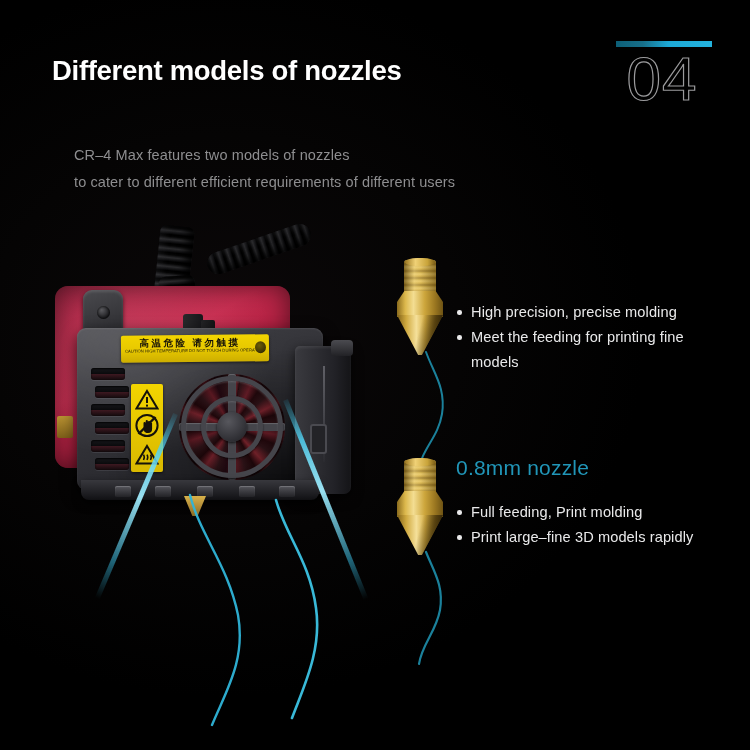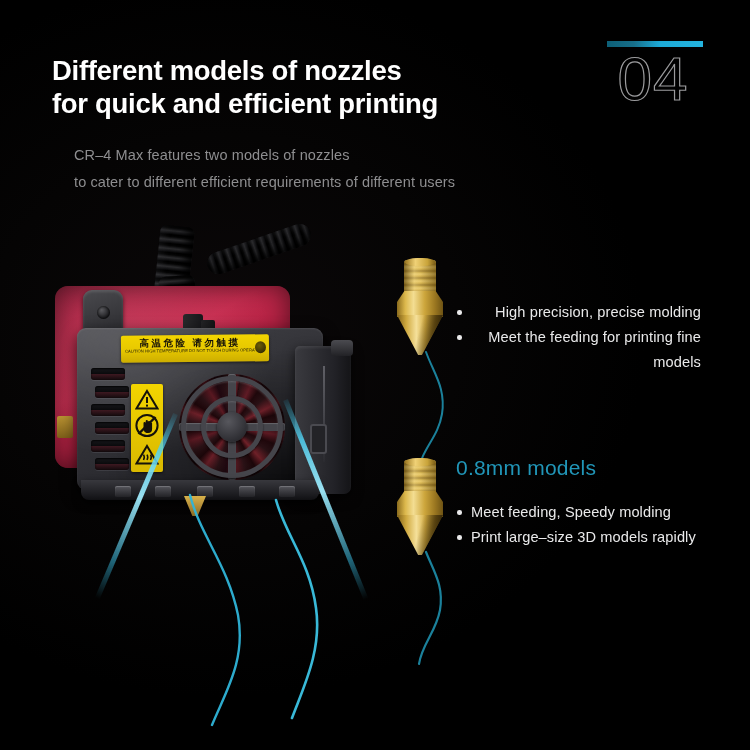--- a/index.html
+++ b/index.html
@@ -38,21 +38,21 @@
     top: 142px;
     width: 520px;
     color: #8e8e90;
     font-size: 14.5px;
     line-height: 27px;
     letter-spacing: 0.1px;
   }
   .subline span { display: block; }
 
   
-  .badge { position: absolute; right: 42px; top: 38px; width: 110px; height: 78px; }
+  .badge { position: absolute; right: 33px; top: 38px; width: 110px; height: 78px; }
   .badge-bar {
     position: absolute; left: 9px; top: 3px; width: 96px; height: 6px;
     background: linear-gradient(to right, #0d5f77 0%, #176f8a 28%, #1ca9d6 55%, #24b3de 100%);
   }
   .badge-num {
     position: absolute; left: 0; top: 8px; width: 110px;
     text-align: center;
     font-size: 62px;
     line-height: 66px;
     font-weight: 300;
@@ -374,21 +374,20 @@
     pointer-events: none;
   }
 </style>
 </head>
 <body>
 
 <div id="page">
 
   <div class="headline">
     <span>Different models of nozzles</span>
-    <span class="l2">for quick and efficient printing</span>
   </div>
 
   <div class="subline">
     <span>CR–4 Max features two models of nozzles</span>
     <span>to cater to different efficient requirements of different users</span>
   </div>
 
   <div class="badge">
     <div class="badge-bar"></div>
     <div class="badge-num">04</div>
@@ -476,41 +475,41 @@
   </svg>
 
   <div class="section" style="left:392px; top:252px; width:340px; height:140px;">
     <div class="nozzle-art" style="left:0px; top:6px;">
       <div class="nz-thread"></div>
       <div class="nz-cap"></div>
       <div class="nz-shoulder"></div>
       <div class="nz-cone"></div>
       <div class="nz-shade"></div>
     </div>
-    <div class="bullets" style="left:64px; top:48px;text-align:right;">
+    <div class="bullets" style="left:64px; top:48px;">
       <div class="bullet">High precision,  precise molding</div>
       <div class="bullet wrap">Meet the feeding for printing fine models</div>
     </div>
   </div>
   <svg class="strand" style="left:412px; top:352px; width:80px; height:130px;">
     <path d="M14 0 C 22 22, 34 36, 30 62 C 26 86, 10 96, 6 120" stroke="#1d8ca8" stroke-width="2" opacity=".92"></path>
   </svg>
 
   <div class="section" style="left:392px; top:452px; width:340px; height:140px;">
     <div class="nozzle-art" style="left:0px; top:6px;">
       <div class="nz-thread"></div>
       <div class="nz-cap"></div>
       <div class="nz-shoulder"></div>
       <div class="nz-cone"></div>
       <div class="nz-shade"></div>
     </div>
-    <div class="sec-title" style="left:64px; top:4px;">0.8mm models</div>
+    <div class="sec-title" style="left:64px; top:4px;">0.8mm nozzle</div>
     <div class="bullets" style="left:64px; top:48px;">
-      <div class="bullet">Meet feeding,  Speedy molding</div>
-      <div class="bullet">Print large–size 3D models rapidly</div>
+      <div class="bullet">Full feeding,  Print molding</div>
+      <div class="bullet">Print large–fine 3D models rapidly</div>
     </div>
   </div>
   <svg class="strand" style="left:412px; top:552px; width:80px; height:130px;">
     <path d="M14 0 C 22 20, 32 34, 28 58 C 24 80, 10 92, 7 112" stroke="#1d8ca8" stroke-width="2.2" opacity=".92"></path>
   </svg>
 
 
 </div>
 
 </body></html>

